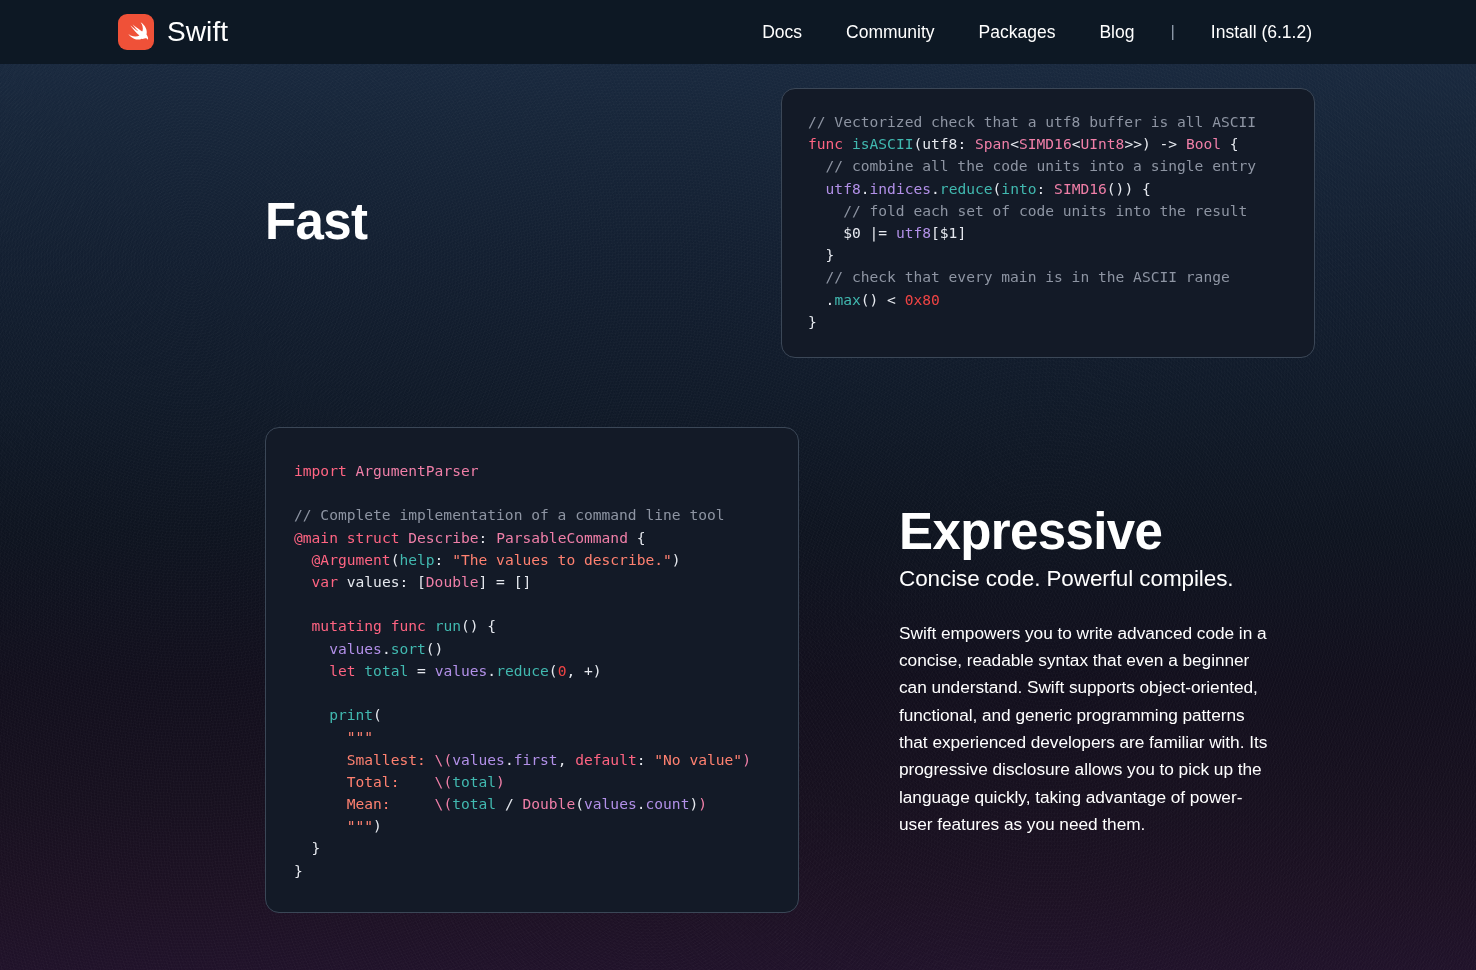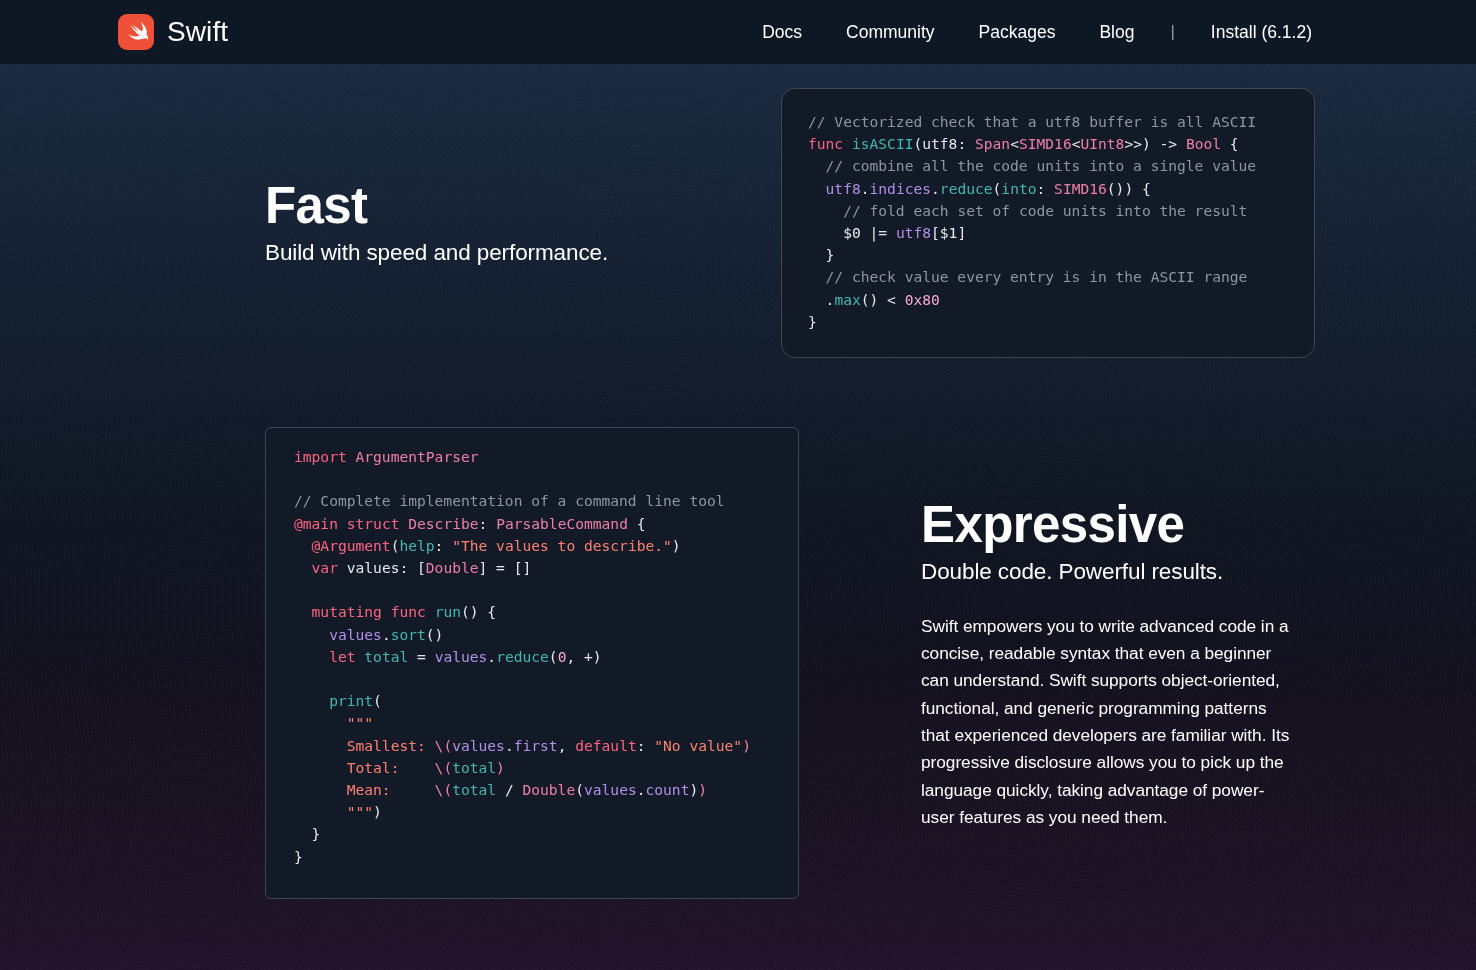--- a/index.html
+++ b/index.html
@@ -144,37 +144,36 @@
   }
 
   
   .c-comment { color: #8e95a3; }
   .c-kw      { color: #ff6482; }
   .c-type    { color: #f07fa8; }
   .c-fn      { color: #41b9b0; }
   .c-member  { color: #41b9b0; }
   .c-var     { color: #b290e8; }
   .c-str     { color: #ff8170; }
-  .c-num     { color: #f9a8d4; }
+  .c-num     { color: #ef4444; }
   .c-plain   { color: #e6e9ef; }
   .c-attr    { color: #ff6482; }
 
   
   .card-fast {
     width: 534px;
     flex: 0 0 534px;
     margin-left: 141px;
     margin-top: 2px;
   }
   .card-expressive {
     width: 534px;
     flex: 0 0 534px;
-    margin-right: 63px;
-    padding: 18px 30px 30px 28px;
-    border-radius: 6px;
+    margin-right: 41px;
+    padding: 32px 30px 30px 28px;
   }
   .section-expressive .copy { margin-left: 59px; margin-top: 2px; }
 </style>
 </head>
 <body>
 
 <div class="page-bg"></div>
 <div class="page-noise"></div>
 
 <div class="page">
@@ -198,32 +197,31 @@
       <span class="divider">|</span>
       <a href="#">Install (6.1.2)</a>
     </nav>
 
   </header>
 
   <section class="section section-fast">
 
     <div class="copy">
       <h2>Fast</h2>
-      <h3>Build with speed and performance.</h3>
     </div>
 
     <div class="code-card card-fast">
       <pre><span class="c-comment">// Vectorized check that a utf8 buffer is all ASCII</span>
 <span class="c-kw">func</span> <span class="c-fn">isASCII</span><span class="c-plain">(</span><span class="c-plain">utf8</span><span class="c-plain">: </span><span class="c-type">Span</span><span class="c-plain">&lt;</span><span class="c-type">SIMD16</span><span class="c-plain">&lt;</span><span class="c-type">UInt8</span><span class="c-plain">&gt;&gt;) -&gt; </span><span class="c-type">Bool</span><span class="c-plain"> {</span>
-  <span class="c-comment">// combine all the code units into a single value</span>
+  <span class="c-comment">// combine all the code units into a single entry</span>
   <span class="c-var">utf8</span><span class="c-plain">.</span><span class="c-var">indices</span><span class="c-plain">.</span><span class="c-member">reduce</span><span class="c-plain">(</span><span class="c-member">into</span><span class="c-plain">: </span><span class="c-type">SIMD16</span><span class="c-plain">()) {</span>
     <span class="c-comment">// fold each set of code units into the result</span>
     <span class="c-plain">$0 |= </span><span class="c-var">utf8</span><span class="c-plain">[$1]</span>
   <span class="c-plain">}</span>
-  <span class="c-comment">// check value every entry is in the ASCII range</span>
+  <span class="c-comment">// check that every main is in the ASCII range</span>
   <span class="c-plain">.</span><span class="c-member">max</span><span class="c-plain">() &lt; </span><span class="c-num">0x80</span>
 <span class="c-plain">}</span></pre>
     </div>
 
   </section>
 
   <section class="section section-expressive">
 
     <div class="code-card card-expressive">
       <pre><span class="c-kw">import</span> <span class="c-type">ArgumentParser</span>
@@ -242,19 +240,19 @@
       <span class="c-str">Smallest: </span><span class="c-type">\(</span><span class="c-var">values</span><span class="c-plain">.</span><span class="c-var">first</span><span class="c-plain">, </span><span class="c-kw">default</span><span class="c-plain">: </span><span class="c-str">"No value"</span><span class="c-type">)</span>
       <span class="c-str">Total:    </span><span class="c-type">\(</span><span class="c-member">total</span><span class="c-type">)</span>
       <span class="c-str">Mean:     </span><span class="c-type">\(</span><span class="c-member">total</span><span class="c-plain"> / </span><span class="c-type">Double</span><span class="c-plain">(</span><span class="c-var">values</span><span class="c-plain">.</span><span class="c-var">count</span><span class="c-plain">)</span><span class="c-type">)</span>
       <span class="c-str">"""</span><span class="c-plain">)</span>
   <span class="c-plain">}</span>
 <span class="c-plain">}</span></pre>
     </div>
 
     <div class="copy">
       <h2>Expressive</h2>
-      <h3>Double code. Powerful results.</h3>
+      <h3>Concise code. Powerful compiles.</h3>
       <p>Swift empowers you to write advanced code in a concise, readable syntax that even a beginner can understand. Swift supports object-oriented, functional, and generic programming patterns that experienced developers are familiar with. Its progressive disclosure allows you to pick up the language quickly, taking advantage of power-user features as you need them.</p>
     </div>
 
   </section>
 
 </div>
 
 </body></html>

